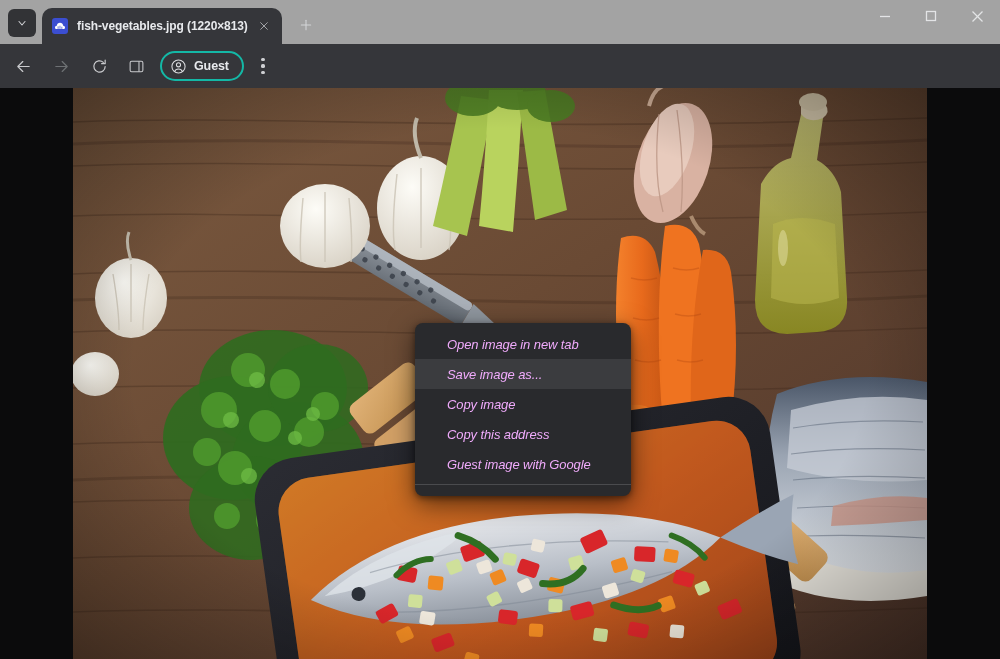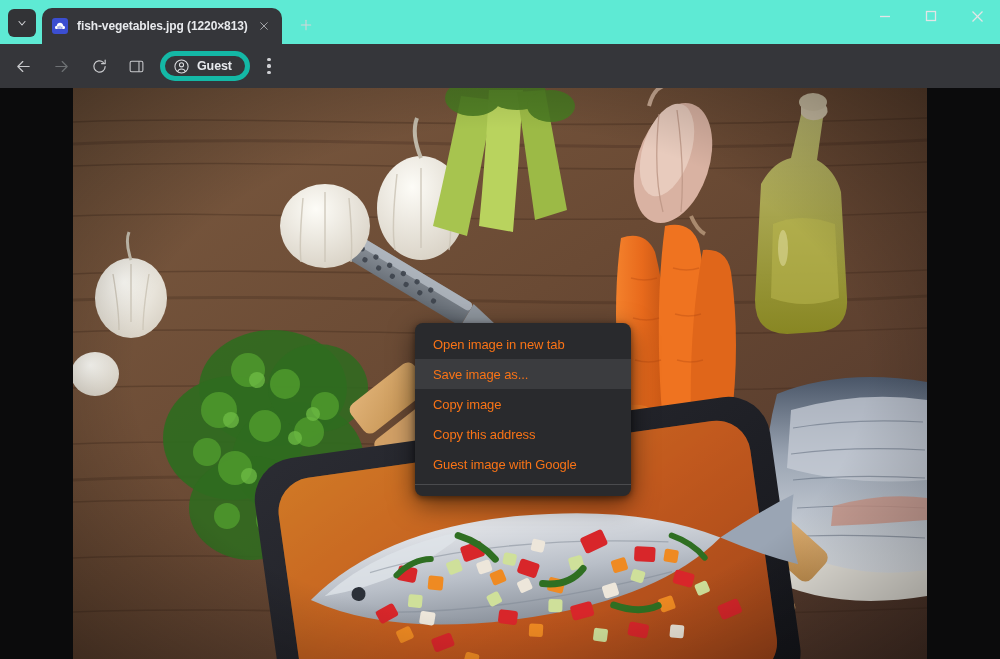--- a/index.html
+++ b/index.html
@@ -7,21 +7,21 @@
   body {
     font-family:"Liberation Sans", sans-serif;
     background:#202124;
     -webkit-font-smoothing:antialiased;
   }
 
   .browser { width:1000px; height:659px; display:flex; flex-direction:column; background:#202124; position:relative; }
 
   
   .tabstrip {
-    height:44px; background:#5eead4; display:flex; align-items:flex-end;
+    height:44px; background:#a3a3a3; display:flex; align-items:flex-end;
     position:relative; flex:0 0 44px;
   }
   .tab-search {
     width:28px; height:28px; margin:0 6px 7px 8px; border-radius:6px;
     display:flex; align-items:center; justify-content:center;
     background:#323336; cursor:pointer;
   }
   .tab-search svg { width:12px; height:12px; fill:none; stroke:#cfd0d3; stroke-width:2.1; }
 
   .tab {
@@ -82,21 +82,21 @@
     text-overflow:ellipsis; letter-spacing:-0.15px;
   }
 
   .tbtn {
     width:32px; height:32px; border-radius:50%; display:flex;
     align-items:center; justify-content:center; cursor:pointer; flex:0 0 32px; margin-left:2px;
   }
   .tbtn svg { stroke:#c9cacd; fill:none; stroke-width:1.5; }
 
   .profile-pill {
-    height:30px; border:5px solid #14b8a6; border-radius:15px; display:flex;
+    height:30px; border:2px solid #14b8a6; border-radius:15px; display:flex;
     align-items:center; padding:0 13px 0 8px; margin-left:8px; cursor:pointer; flex:0 0 auto;
   }
   .profile-pill svg { width:17px; height:17px; stroke:#dcdde0; fill:none; stroke-width:1.5; margin-right:7px; }
   .profile-name { font-size:12.5px; color:#e8eaed; font-weight:bold; letter-spacing:-0.1px; }
 
   .menu-dots { width:28px; height:32px; display:flex; flex-direction:column;
     align-items:center; justify-content:center; gap:3px; cursor:pointer; margin-left:5px; flex:0 0 28px; }
   .menu-dots i { width:3.2px; height:3.2px; border-radius:50%; background:#cfd0d3; display:block; }
 
   
@@ -109,23 +109,24 @@
   .photo svg { display:block; width:854px; height:571px; }
 
   
   .ctxmenu {
     position:absolute; left:415px; top:235px; width:216px;
     background:#292a2d; border-radius:8px; padding:6px 0 6px 0;
     box-shadow:0 2px 6px rgba(0,0,0,.45), 0 8px 26px rgba(0,0,0,.55);
     z-index:50;
   }
   .ctxitem {
-    height:30px; display:flex; align-items:center; padding:0 18px;
-    font-size:13px; color:#f97316; cursor:default; white-space:nowrap;
+    height:30px; display:flex; align-items:center; padding:0 32px;
+    font-size:13px; color:#f0abfc; cursor:default; white-space:nowrap;
     letter-spacing:-0.1px;
+    font-style:italic;
   }
   .ctxitem.hl { background:#3b3c3f; }
   .ctxsep { height:1px; background:#4a4b4e; margin:5px 0 5px 0; }
 </style>
 </head>
 <body>
 
 <div class="browser">
 
   <div class="tabstrip">

